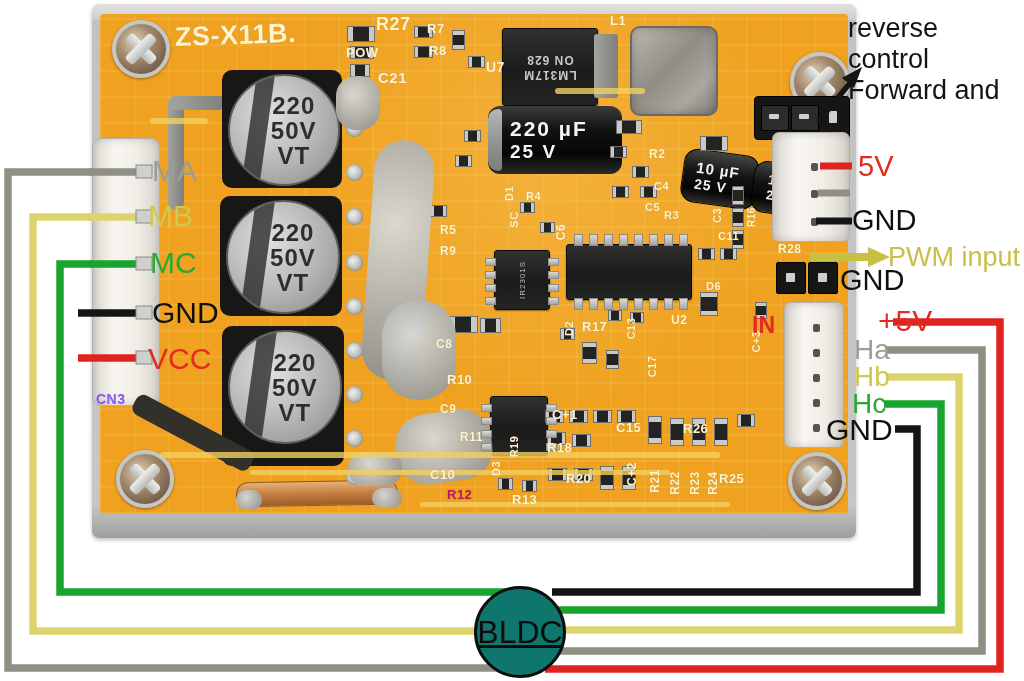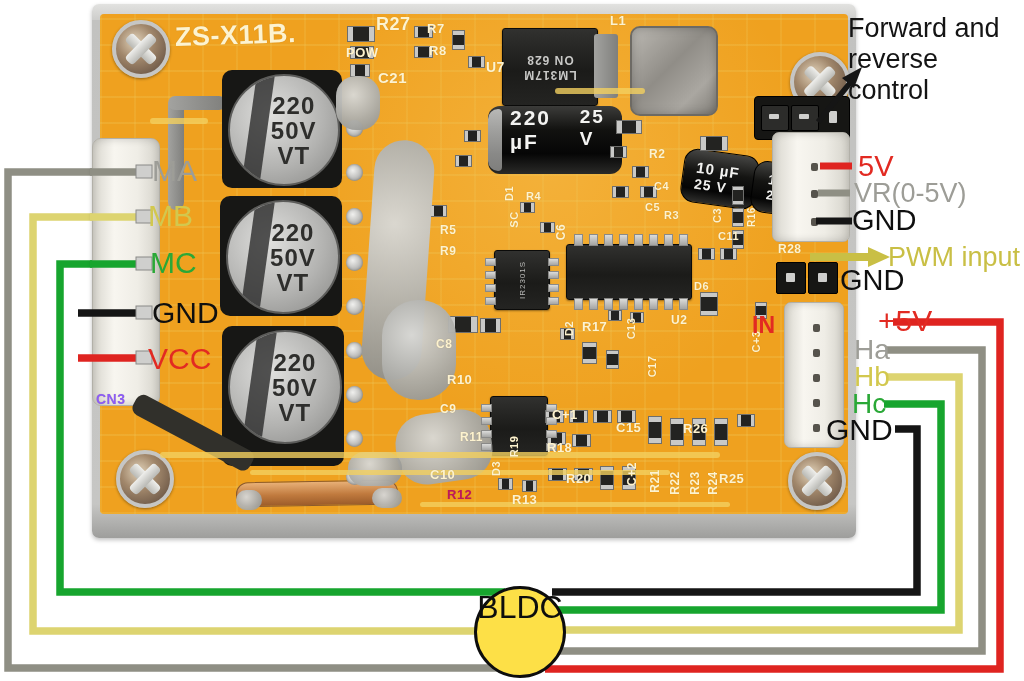--- a/index.html
+++ b/index.html
@@ -39,21 +39,21 @@
     background:radial-gradient(circle at 38% 36%, #e0e0de, #b3b3b1 55%, #969694 85%);
     border:2px solid #5c5c5a;display:flex;flex-direction:column;align-items:center;justify-content:center;}
   .captop .wedge{position:absolute;left:18%;top:-6%;width:17%;height:112%;
     background:rgba(40,40,40,.78);transform:rotate(8deg);}
   .captop span{position:relative;color:#2e2e2c;font-weight:700;font-size:24px;line-height:25px;
     letter-spacing:1px;margin-left:18%;}
 
   
   .lycap{position:absolute;border-radius:12px;color:#f4f4f2;font-weight:700;
     background:linear-gradient(180deg,#3c3c3a,#121210 35%,#060606 70%,#2a2a28);
-    display:flex;flex-direction:row;justify-content:center;padding-left:22px;box-sizing:border-box;}
+    display:flex;flex-direction:column;justify-content:center;padding-left:22px;box-sizing:border-box;}
   .lycap .edge{position:absolute;left:0;top:4%;width:14px;height:92%;border-radius:10px 4px 4px 10px;
     background:linear-gradient(180deg,#cfcfcd,#8e8e8c);opacity:.85;}
   .lycap span{line-height:1.15;letter-spacing:2px;}
 
   .smcap{position:absolute;border-radius:14px;color:#f2f2f0;font-weight:700;
     background:linear-gradient(180deg,#454543,#141412 40%,#050505 75%,#2e2e2c);
     display:flex;flex-direction:column;justify-content:center;padding-left:12px;box-sizing:border-box;
     border:1px solid #000;}
   .smcap span{line-height:1.1;letter-spacing:1px;}
 
@@ -91,22 +91,22 @@
     transform:rotate(-1deg);border:1px solid #8a5a2e;
     background:linear-gradient(180deg,#e8b077,#c07a3e 55%,#9c5c2a);}
   #darkwedge{position:absolute;left:140px;top:392px;width:132px;height:22px;background:#31302b;
     border-radius:8px;transform:rotate(28deg);transform-origin:left top;}
   .clip{position:absolute;background:linear-gradient(90deg,#a3a3a0,#7f7f7c);border-radius:8px;}
 
   
   .lab{position:absolute;font-weight:400;white-space:nowrap;line-height:1;}
   #fwd{position:absolute;left:848px;top:13px;color:#141414;font-size:27px;line-height:31px;}
   #bldc{position:absolute;left:474px;top:586px;width:86px;height:86px;border:3px solid #0d0d0d;
-    border-radius:50%;background:#fde047;color:#0d0d0d;font-size:32px;font-weight:400;
-    display:flex;justify-content:center;letter-spacing:0;}
+    border-radius:50%;background:#0f766e;color:#0d0d0d;font-size:32px;font-weight:400;
+    display:flex;align-items:center;justify-content:center;letter-spacing:0;text-decoration:underline;}
 </style>
 </head>
 <body>
 
 <div id="stage">
 
   <svg id="wires-under" width="1024" height="681">
     <polyline points="100,172 8,172 8,668 500,668" fill="none" stroke-width="7.5" stroke="#8f8f84"></polyline>
     <polyline points="100,217 33,217 33,631 505,631" fill="none" stroke-width="7.5" stroke="#ddd470"></polyline>
     <polyline points="100,264 60,264 60,592 505,592" fill="none" stroke-width="7.5" stroke="#17a52e"></polyline>
@@ -360,21 +360,21 @@
         <span class="sk" style="left: 436px; top: 338px; font-size: 12px; color: rgb(253, 243, 208);">C8</span>
         <span class="sk" style="left: 447px; top: 373px; font-size: 13px; color: rgb(253, 243, 208);">R10</span>
         <span class="sk" style="left: 440px; top: 403px; font-size: 12px; color: rgb(253, 243, 208);">C9</span>
         <span class="sk" style="left: 460px; top: 431px; font-size: 12px; color: rgb(253, 243, 208);">R11</span>
         <span class="sk" style="left: 562px; top: 323px; font-size: 11px; transform: rotate(-90deg); color: rgb(253, 243, 208);">D2</span>
         <span class="sk" style="left: 582px; top: 320px; font-size: 13px; color: rgb(253, 243, 208);">R17</span>
         <span class="sk" style="left: 621px; top: 323px; font-size: 11px; transform: rotate(-90deg); color: rgb(253, 243, 208);">C13</span>
         <span class="sk" style="left: 552px; top: 408px; font-size: 13px; color: rgb(253, 243, 208);">C+1</span>
         <span class="sk" style="left: 547px; top: 441px; font-size: 13px; color: rgb(253, 243, 208);">R18</span>
         <span class="sk" style="left: 671px; top: 314px; font-size: 12px; color: rgb(253, 243, 208);">U2</span>
-        <span class="sk" style="left: 694px; top: 281px; font-size: 11px; color: rgb(253, 243, 208);">D6</span>
+        <span class="sk" style="left: 694px; top: 281px; font-size: 11px; color: rgb(253, 243, 208); padding-left: 12px;">D6</span>
         <span class="sk" style="left: 430px; top: 468px; font-size: 13px; color: rgb(253, 243, 208);">C10</span>
         <span class="sk" style="left: 447px; top: 488px; font-size: 13px; color: #be185d;">R12</span>
         <span class="sk" style="left: 512px; top: 493px; font-size: 13px; color: rgb(253, 243, 208);">R13</span>
         <span class="sk" style="left: 489px; top: 463px; font-size: 11px; transform: rotate(-90deg); color: rgb(253, 243, 208);">D3</span>
         <span class="sk" style="left: 504px; top: 441px; font-size: 11px; transform: rotate(-90deg); color: rgb(253, 243, 208);">R19</span>
         <span class="sk" style="left: 566px; top: 472px; font-size: 13px; color: rgb(253, 243, 208);">R20</span>
         <span class="sk" style="left: 616px; top: 421px; font-size: 13px; color: rgb(253, 243, 208);">C15</span>
         <span class="sk" style="left: 642px; top: 361px; font-size: 11px; transform: rotate(-90deg); color: rgb(253, 243, 208);">C17</span>
         <span class="sk" style="left: 620px; top: 468px; font-size: 12px; transform: rotate(-90deg); color: rgb(253, 243, 208);">C+2</span>
         <span class="sk" style="left: 643px; top: 475px; font-size: 12px; transform: rotate(-90deg); color: rgb(253, 243, 208);">R21</span>
@@ -409,32 +409,31 @@
 
     <line x1="810" y1="257" x2="870" y2="257" stroke-width="8" stroke="#c9bf45"></line>
     <polygon points="890,257 868,247 868,267" fill="#c9bf45"></polygon>
 
     <line x1="818" y1="122" x2="850" y2="83" stroke-width="5.5" stroke="#151515"></line>
     <polygon points="862,67 854,88 842,78" fill="#151515"></polygon>
   </svg>
 
   <div class="layer" id="labels">
     <div id="fwd">
+      <div>reverse control</div>
       <div>Forward and</div>
-      <div>reverse control</div>
     </div>
 
     <div class="lab" style="left: 152px; top: 156px; font-size: 30px; color: rgb(157, 157, 151);">MA</div>
     <div class="lab" style="left: 148px; top: 201px; font-size: 30px; color: rgb(210, 200, 78);">MB</div>
     <div class="lab" style="left: 150px; top: 248px; font-size: 30px; color: rgb(42, 168, 55);">MC</div>
     <div class="lab" style="left: 152px; top: 298px; font-size: 30px; color: rgb(15, 15, 15);">GND</div>
     <div class="lab" style="left: 148px; top: 344px; font-size: 30px; color: rgb(226, 42, 34);">VCC</div>
 
     <div class="lab" style="left: 858px; top: 152px; font-size: 29px; color: rgb(226, 42, 34);">5V</div>
-    <div class="lab" style="left: 854px; top: 180px; font-size: 27px; color: rgb(157, 157, 151);">VR(0-5V)</div>
     <div class="lab" style="left: 852px; top: 206px; font-size: 29px; color: rgb(15, 15, 15);">GND</div>
 
     <div class="lab" style="left: 888px; top: 244px; font-size: 27px; color: rgb(201, 191, 69);">PWM input</div>
     <div class="lab" style="left:840px;top:266px;font-size:29px;color:#0f0f0f;">GND</div>
     <div class="lab" style="left:752px;top:266px;font-size:23px;font-weight:700;color:#e22a22;margin-top:48px;">IN</div>
 
     <div class="lab" style="left: 838px; top: 306px; font-size: 30px; color: rgb(226, 42, 34); margin-left: 40px;">+5V</div>
     <div class="lab" style="left: 854px; top: 336px; font-size: 28px; color: rgb(157, 157, 151);">Ha</div>
     <div class="lab" style="left: 854px; top: 363px; font-size: 28px; color: rgb(210, 200, 78);">Hb</div>
     <div class="lab" style="left: 852px; top: 390px; font-size: 28px; color: rgb(42, 168, 55);">Hc</div>

